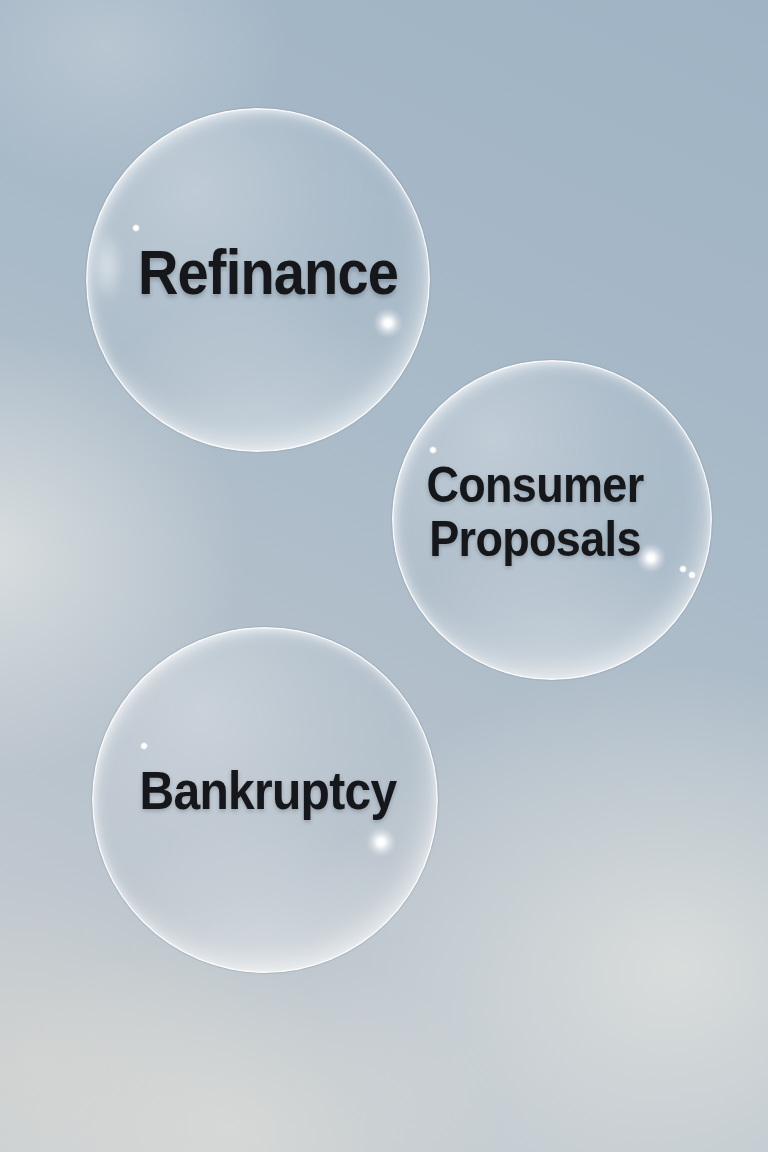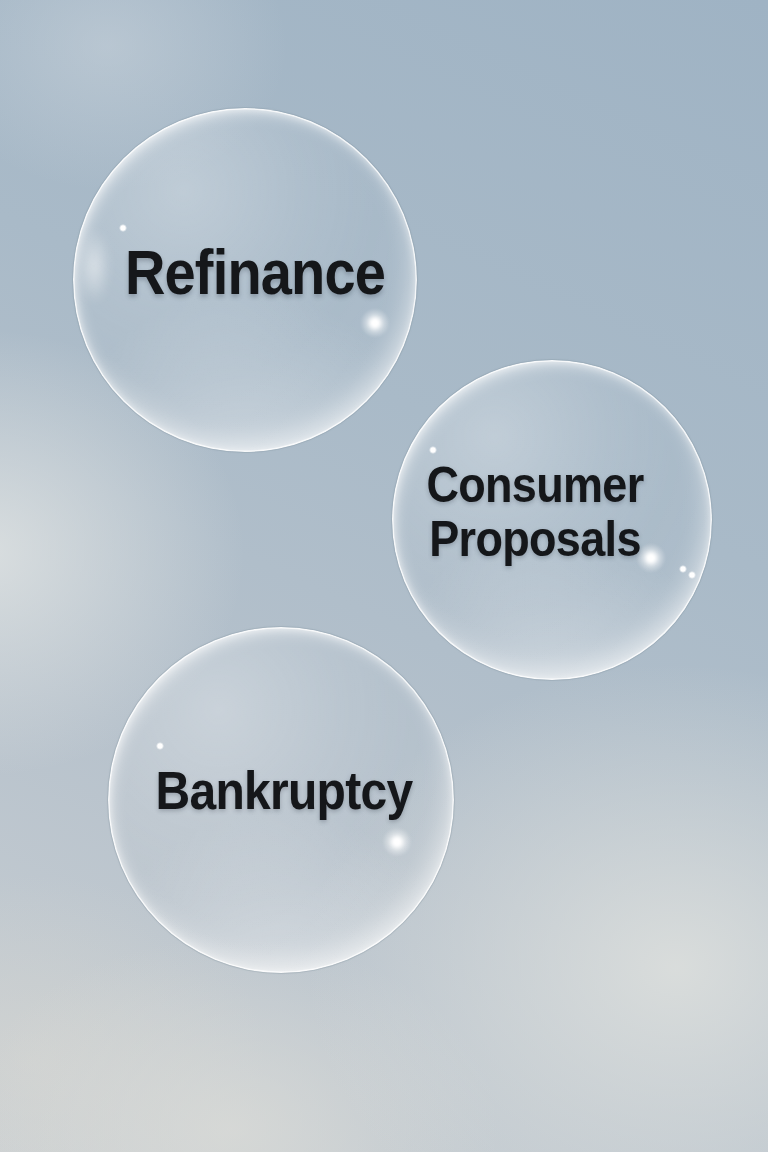--- a/index.html
+++ b/index.html
@@ -31,23 +31,23 @@
       inset 0 0 0 1.5px rgba(255,255,255,0.75),
       inset 0 0 7px 1px rgba(255,255,255,0.40),
       inset 5px 7px 16px -5px rgba(255,255,255,0.85),
       inset -9px -15px 24px -6px rgba(255,255,255,0.55),
       0 0 2px rgba(140,155,168,0.35);
   }
   .bubble::before {
     content: ""; position: absolute; inset: -1px; border-radius: 50%;
     border: 1px solid rgba(120,140,152,0.20); pointer-events: none;
   }
-  .bubble-1 { left: 73px;  top: 108px; width: 344px; height: 344px; }
+  .bubble-1 { left: 86px;  top: 108px; width: 344px; height: 344px; }
   .bubble-2 { left: 392px; top: 360px; width: 320px; height: 320px; }
-  .bubble-3 { left: 108px; top: 627px; width: 346px; height: 346px; }
+  .bubble-3 { left: 92px; top: 627px; width: 346px; height: 346px; }
 
   
   .hl { position: absolute; border-radius: 50%; transform: translate(-50%,-50%); pointer-events: none; }
   .hl-sm {
     width: 8px; height: 8px;
     background: radial-gradient(circle, #ffffff 0 38%, rgba(255,255,255,0) 72%);
     filter: blur(0.4px);
   }
   .hl-glow {
     width: 30px; height: 30px;

